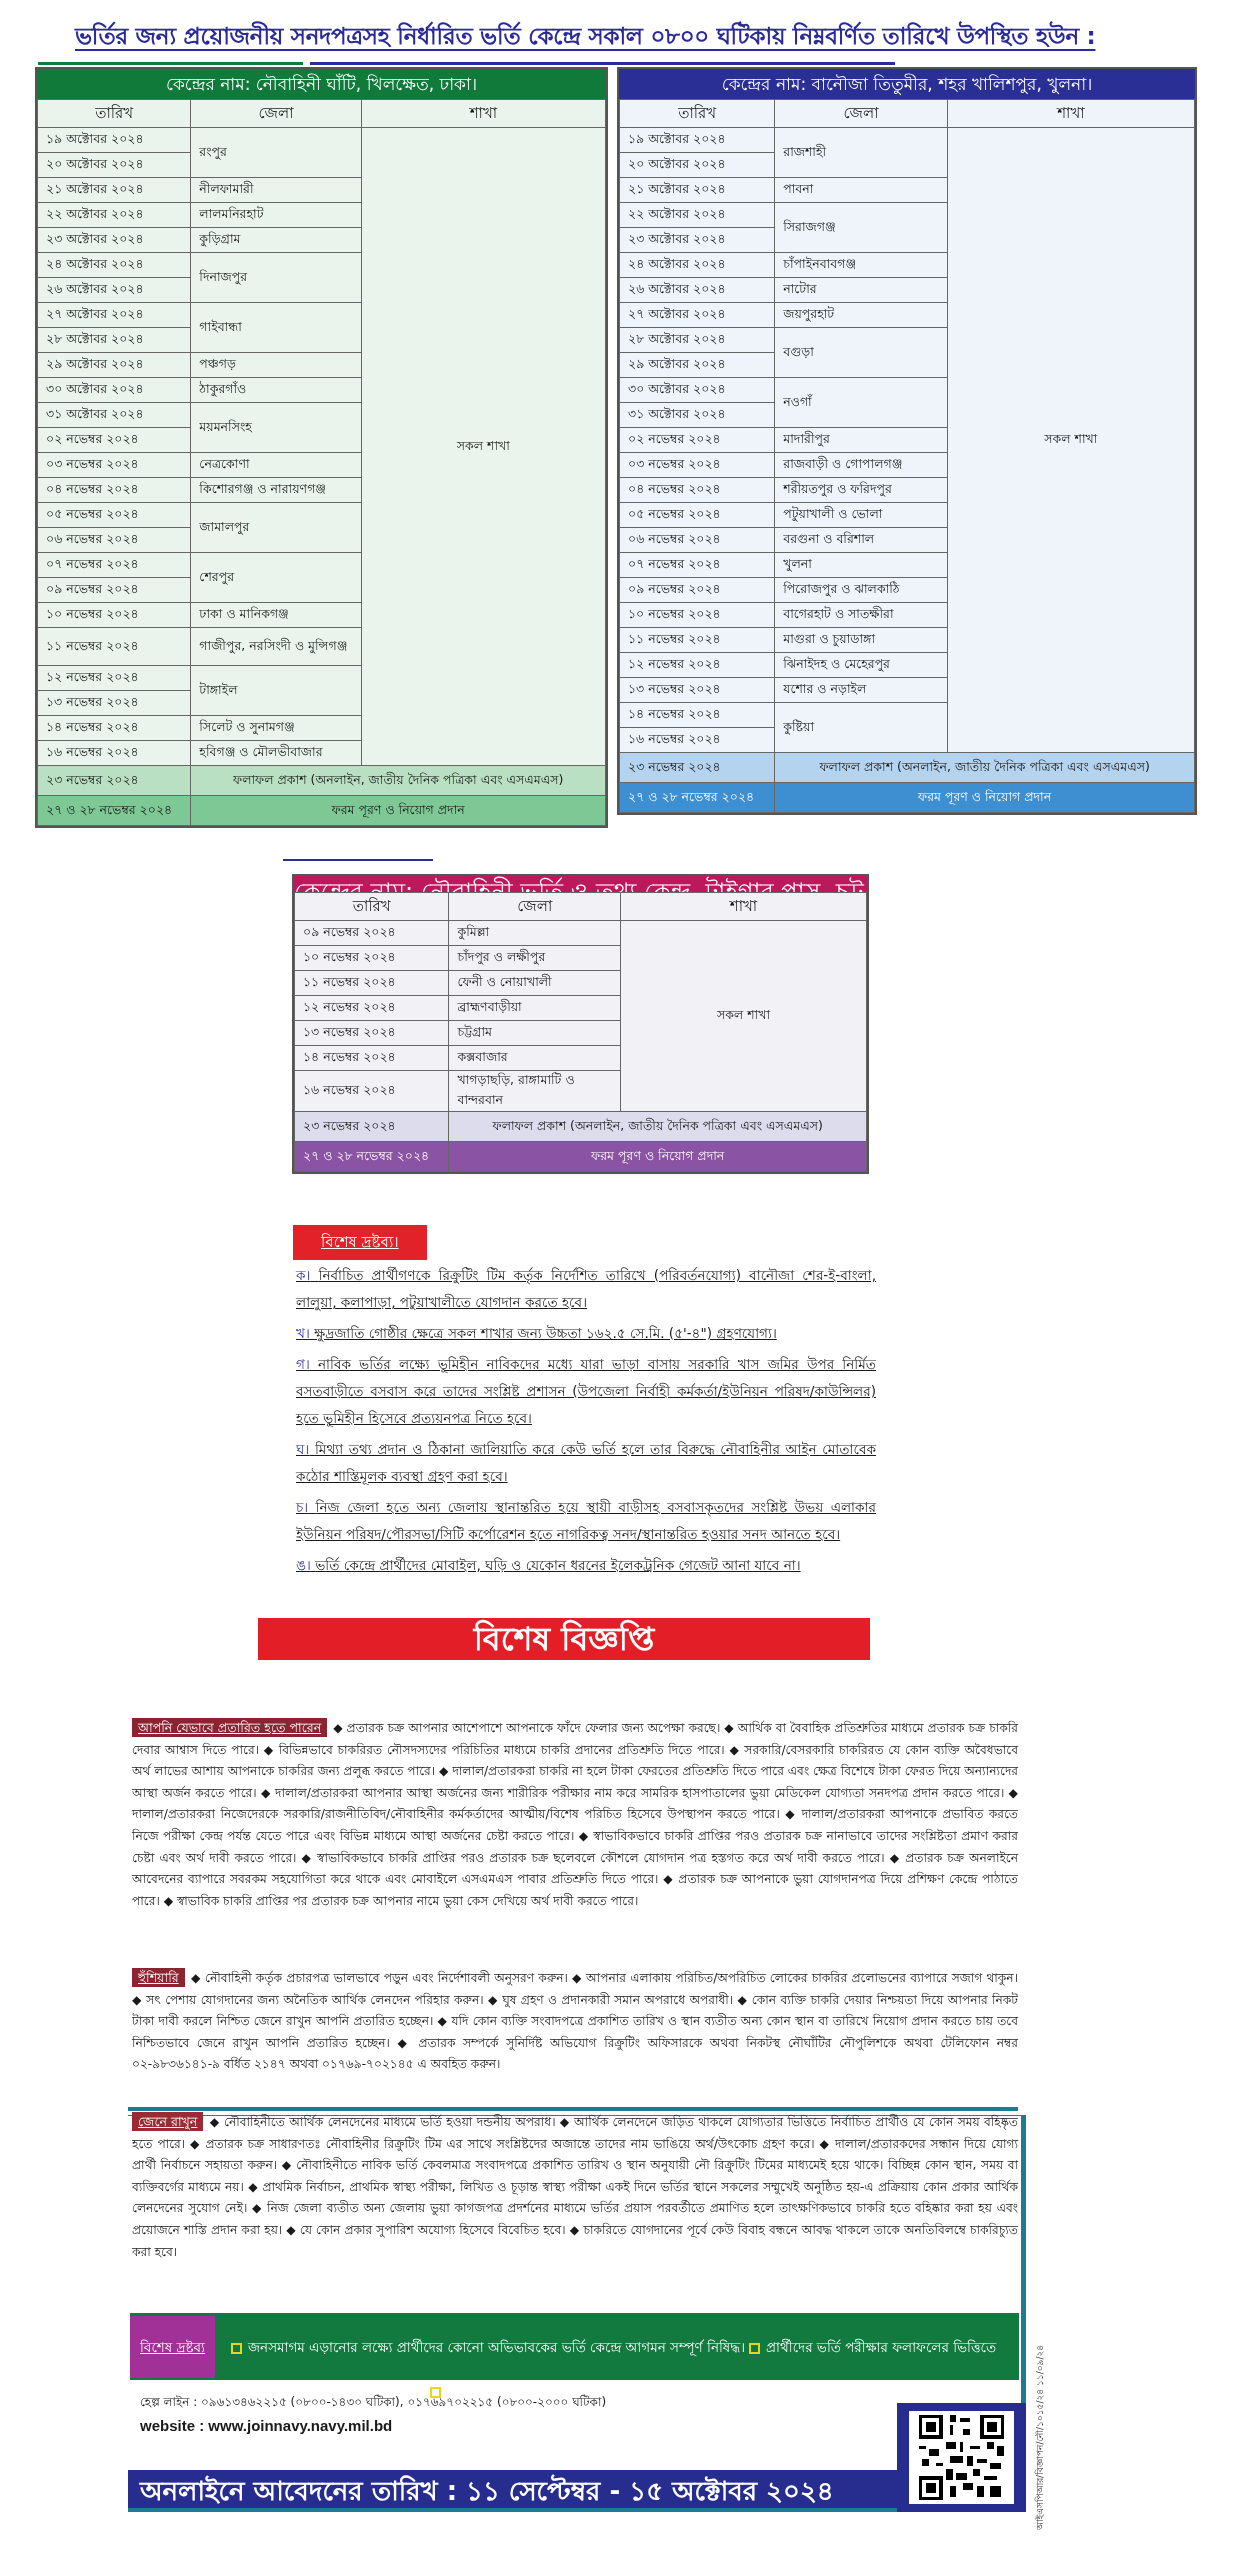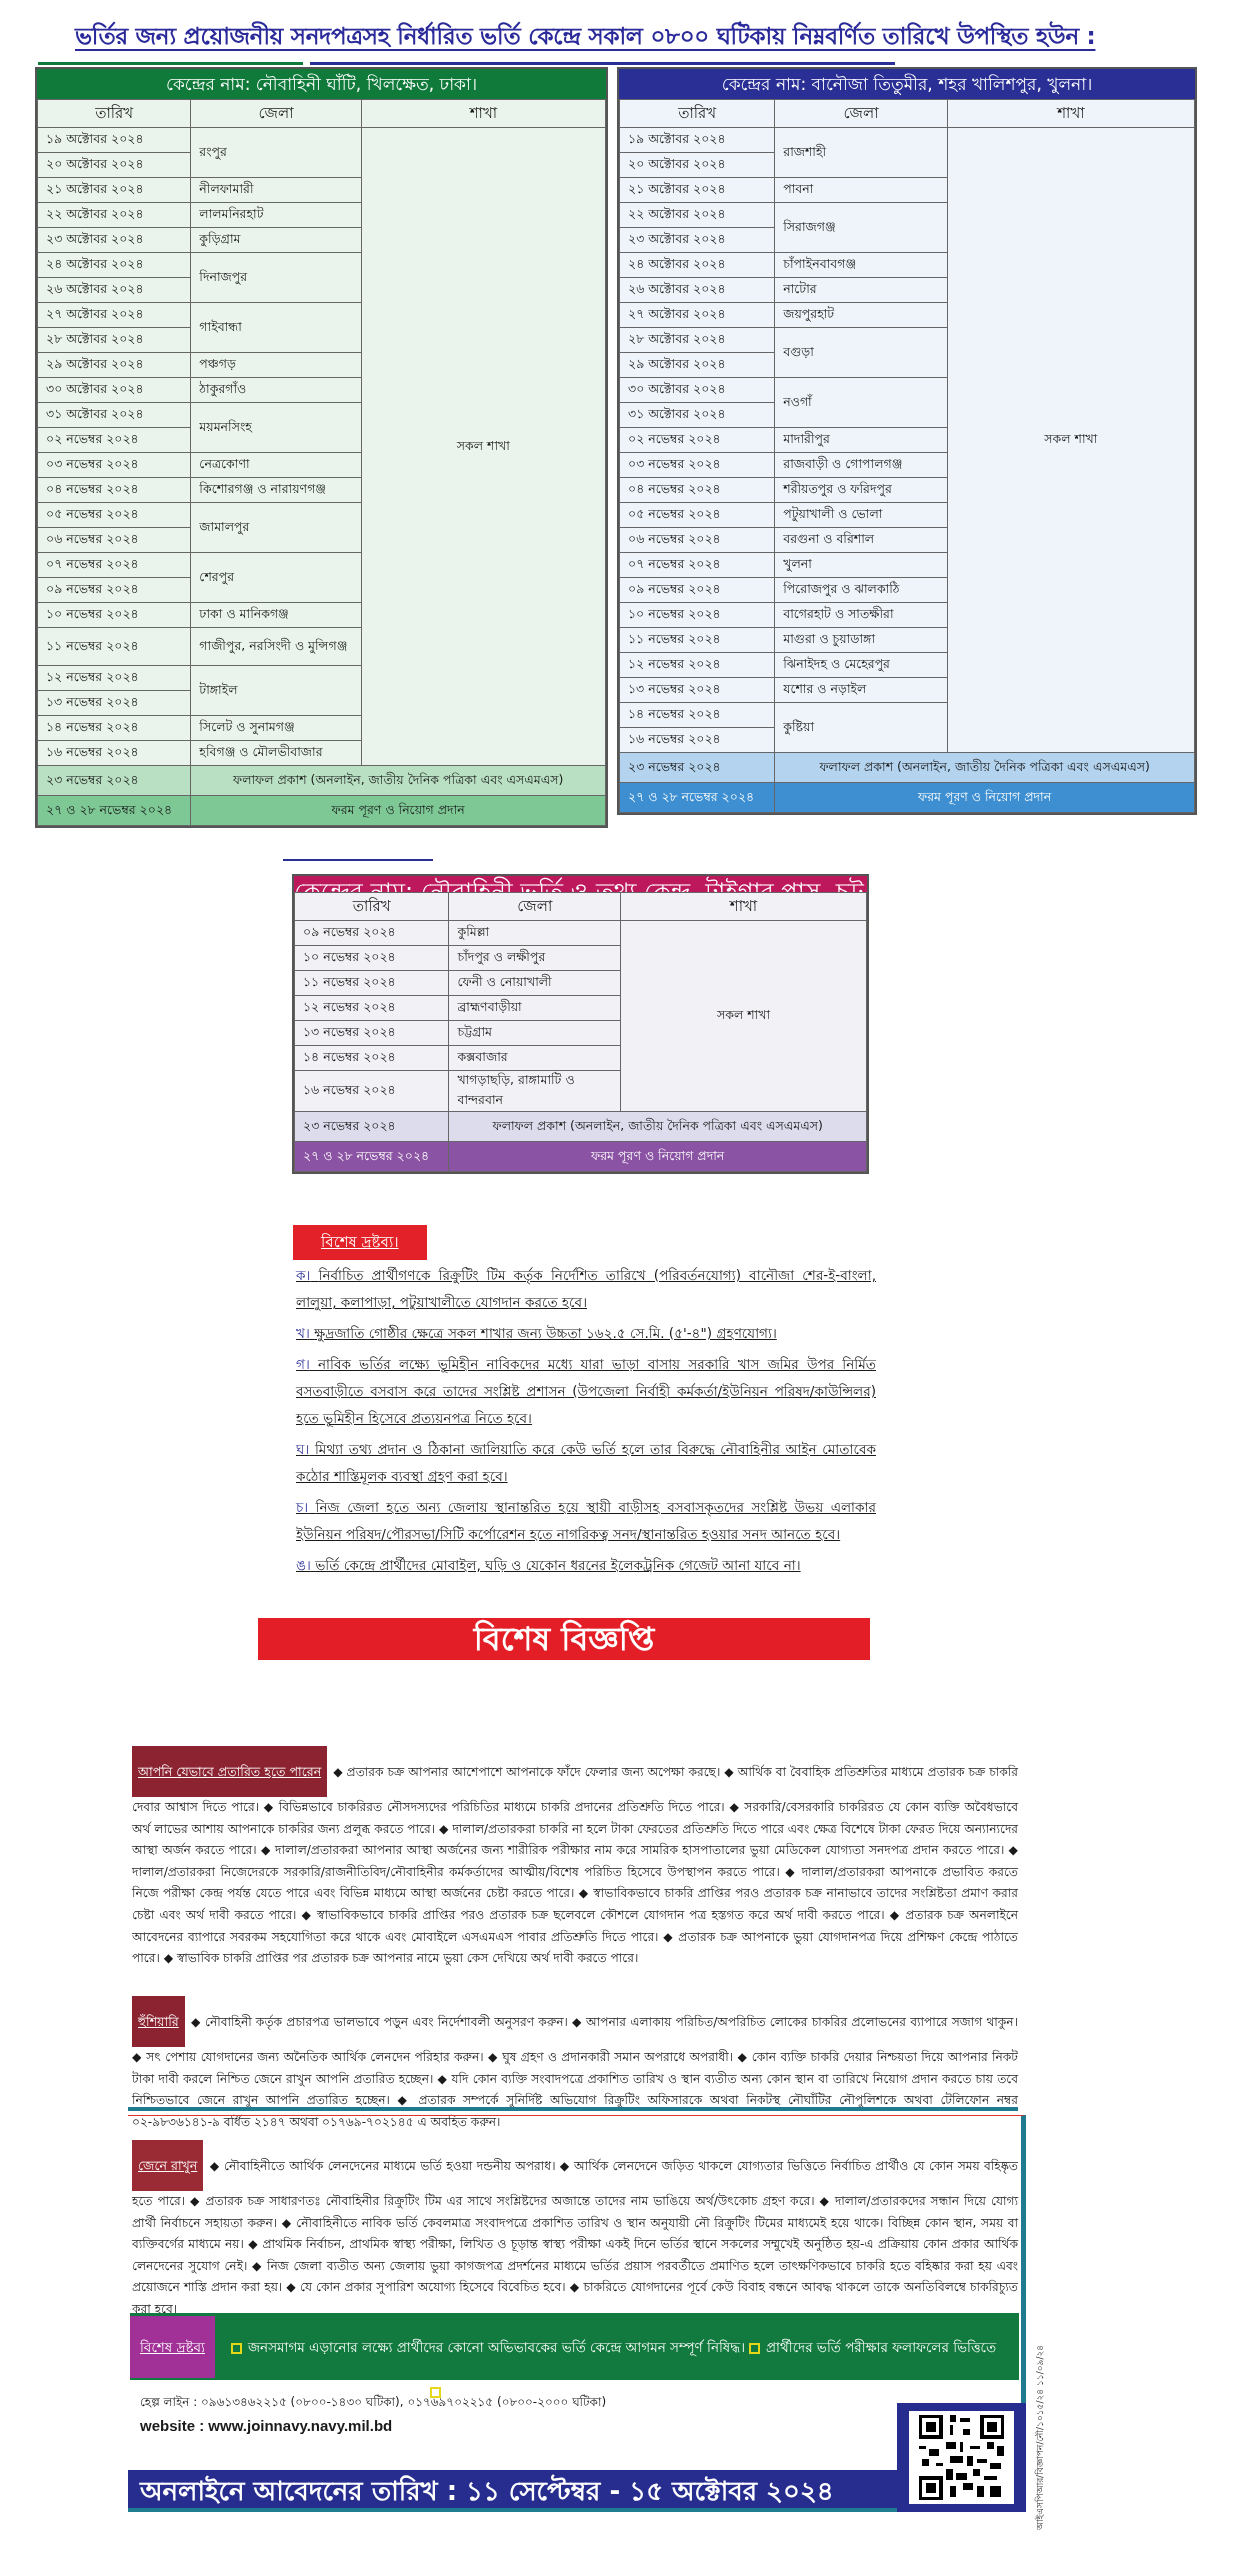--- a/index.html
+++ b/index.html
@@ -41,21 +41,21 @@
   
   .note-badge { position: absolute; left: 293px; top: 1225px; background: #e32128; color: #fff; font-size: 15px; padding: 5px 28px; text-decoration: underline; }
   .notes-list { position: absolute; left: 292px; top: 1258px; width: 588px; font-size: 13.6px; line-height: 27px; text-align: justify; }
   .notes-list p { margin: 4px; text-decoration: underline; }
   .notes-list .key { color: #2a2f96; }
 
   
   .notice-banner { position: absolute; left: 258px; top: 1618px; width: 612px; height: 42px; background: #e41e26; color: #fff; font-size: 32px; font-weight: bold; text-align: center; line-height: 42px; }
 
   .para-block { position: absolute; left: 132px; width: 886px; font-size: 12.2px; line-height: 21.6px; text-align: justify; }
-  .para-block .label { display: inline-block; color: #fff; background: #8b2331; padding: 16px 6px; margin-right: 6px; font-size: 12.6px; line-height: 19px; text-decoration: underline; margin-top: 28px; }
+  .para-block .label { display: inline-block; color: #fff; background: #8b2331; padding: 0 6px; margin-right: 6px; font-size: 12.6px; line-height: 19px; text-decoration: underline; }
   #fraud { top: 1718px; }
   #warning { top: 1968px; }
   #knowit { top: 2112px; }
   #knowit .label { background: #9a2a34; }
 
   .rule-teal { position: absolute; left: 128px; width: 890px; height: 4px; background: #1e7b90; }
   .box-outline { position: absolute; left: 128px; top: 2115px; width: 898px; height: 327px; border-right: 5px solid #1e7b90; border-top: 1px solid #e03030; }
 
   .green-note { position: absolute; left: 130px; top: 2313px; width: 889px; height: 67px; background: #127a3f; color: #fff; font-size: 13.5px; line-height: 27px; padding: 3px 8px 0 0; }
   .green-note .label { display: inline-block; background: #a13097; color: #fff; padding: 16px 10px; margin-right: 12px; text-decoration: underline; line-height: 30px; }

